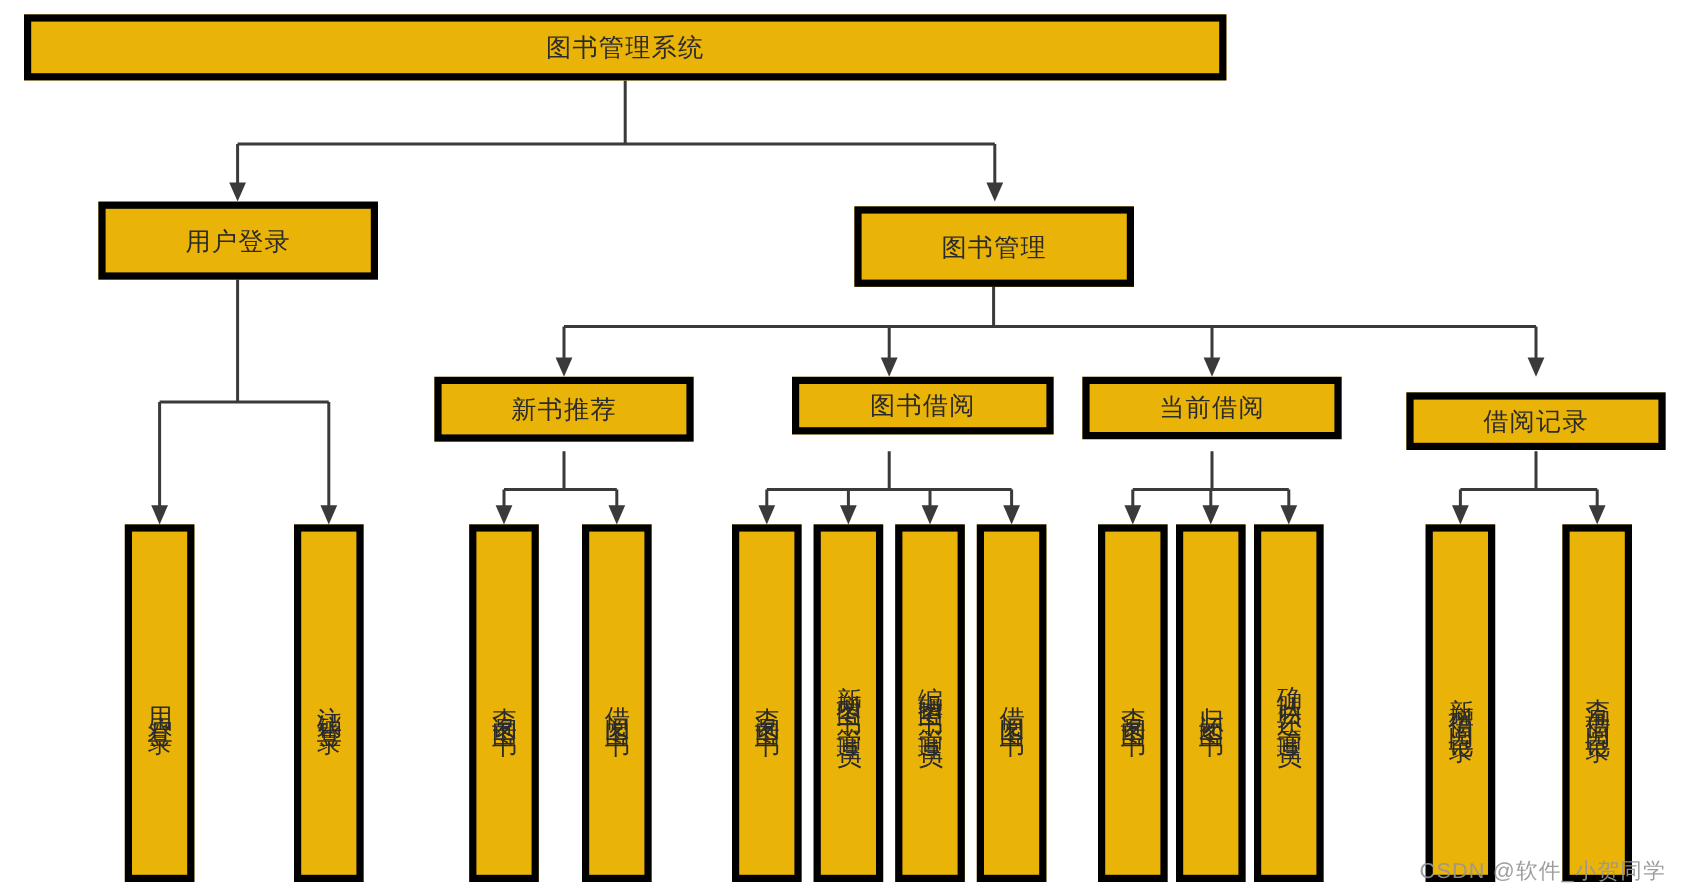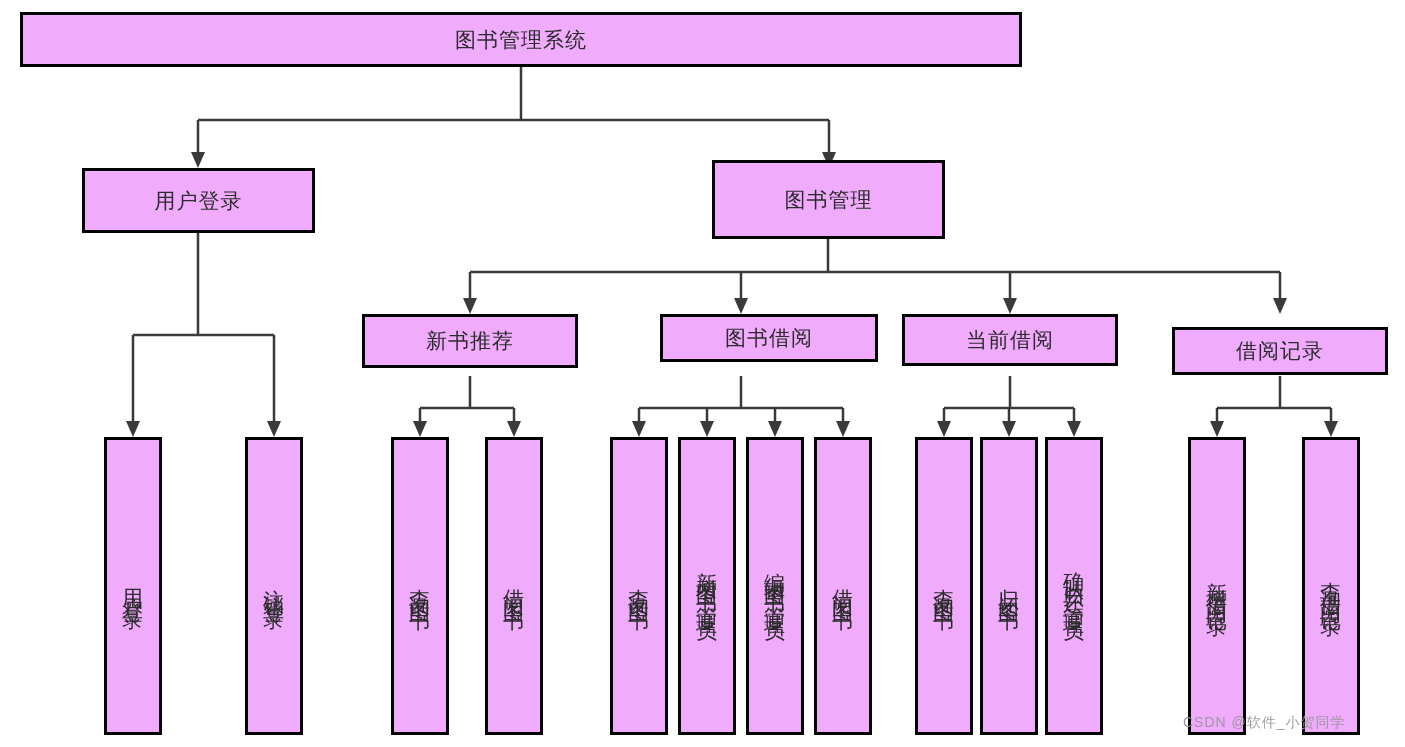--- a/index.html
+++ b/index.html
@@ -1,31 +1,31 @@
 <!DOCTYPE html>
 <html><head>
 <meta charset="utf-8">
 <style>
   html,body{margin:0;padding:0;background:#ffffff;}
   body{font-family:"Liberation Sans", sans-serif;}
   #stage{position:relative;width:1405px;height:747px;background:#ffffff;overflow:hidden;}
   #connectors{position:absolute;left:0;top:0;z-index:1;}
   .node{
     position:absolute;box-sizing:border-box;z-index:2;
-    border:3px solid #000000;background:#f0abfc;color:#2b2b2b;
+    border:6px solid #000000;background:#eab308;color:#2b2b2b;
     display:flex;align-items:center;justify-content:center;
     font-size:21px;letter-spacing:1px;text-align:center;
   }
   .node.v{
     writing-mode:vertical-rl;text-orientation:mixed;
     letter-spacing:7px;line-height:1;font-size:21px;
   }
   #watermark{
     position:absolute;z-index:5;left:1183px;top:714px;
-    font-size:14px;color:rgba(150,150,150,0.92);
+    font-size:18px;color:rgba(150,150,150,0.92);
     letter-spacing:1px;white-space:nowrap;
   }
 </style>
 </head>
 <body>
 
 <div id="stage">
 
   <svg id="connectors" width="1405" height="747" viewBox="0 0 1405 747">
 
@@ -57,21 +57,21 @@
       <polygon points="1002,421 1016,421 1009,437"></polygon>
       <polygon points="1067,421 1081,421 1074,437"></polygon>
       <polygon points="1210,421 1224,421 1217,437"></polygon>
       <polygon points="1324,421 1338,421 1331,437"></polygon>
     </g>
   </svg>
 
   <div class="node" style="left:20px;top:12px;width:1002px;height:55px">图书管理系统</div>
 
   <div class="node" style="left:82px;top:168px;width:233px;height:65px">用户登录</div>
-  <div class="node" style="left:712px;top:160px;width:233px;height:79px">图书管理</div>
+  <div class="node" style="left:712px;top:172px;width:233px;height:67px">图书管理</div>
 
   <div class="node" style="left:362px;top:314px;width:216px;height:54px">新书推荐</div>
   <div class="node" style="left:660px;top:314px;width:218px;height:48px">图书借阅</div>
   <div class="node" style="left:902px;top:314px;width:216px;height:52px">当前借阅</div>
   <div class="node" style="left:1172px;top:327px;width:216px;height:48px">借阅记录</div>
 
   <div class="node v" style="left:104px;top:437px;width:58px;height:298px">用户登录</div>
   <div class="node v" style="left:245px;top:437px;width:58px;height:298px">注销登录</div>
 
   <div class="node v" style="left:391px;top:437px;width:58px;height:298px">查询图书</div>

